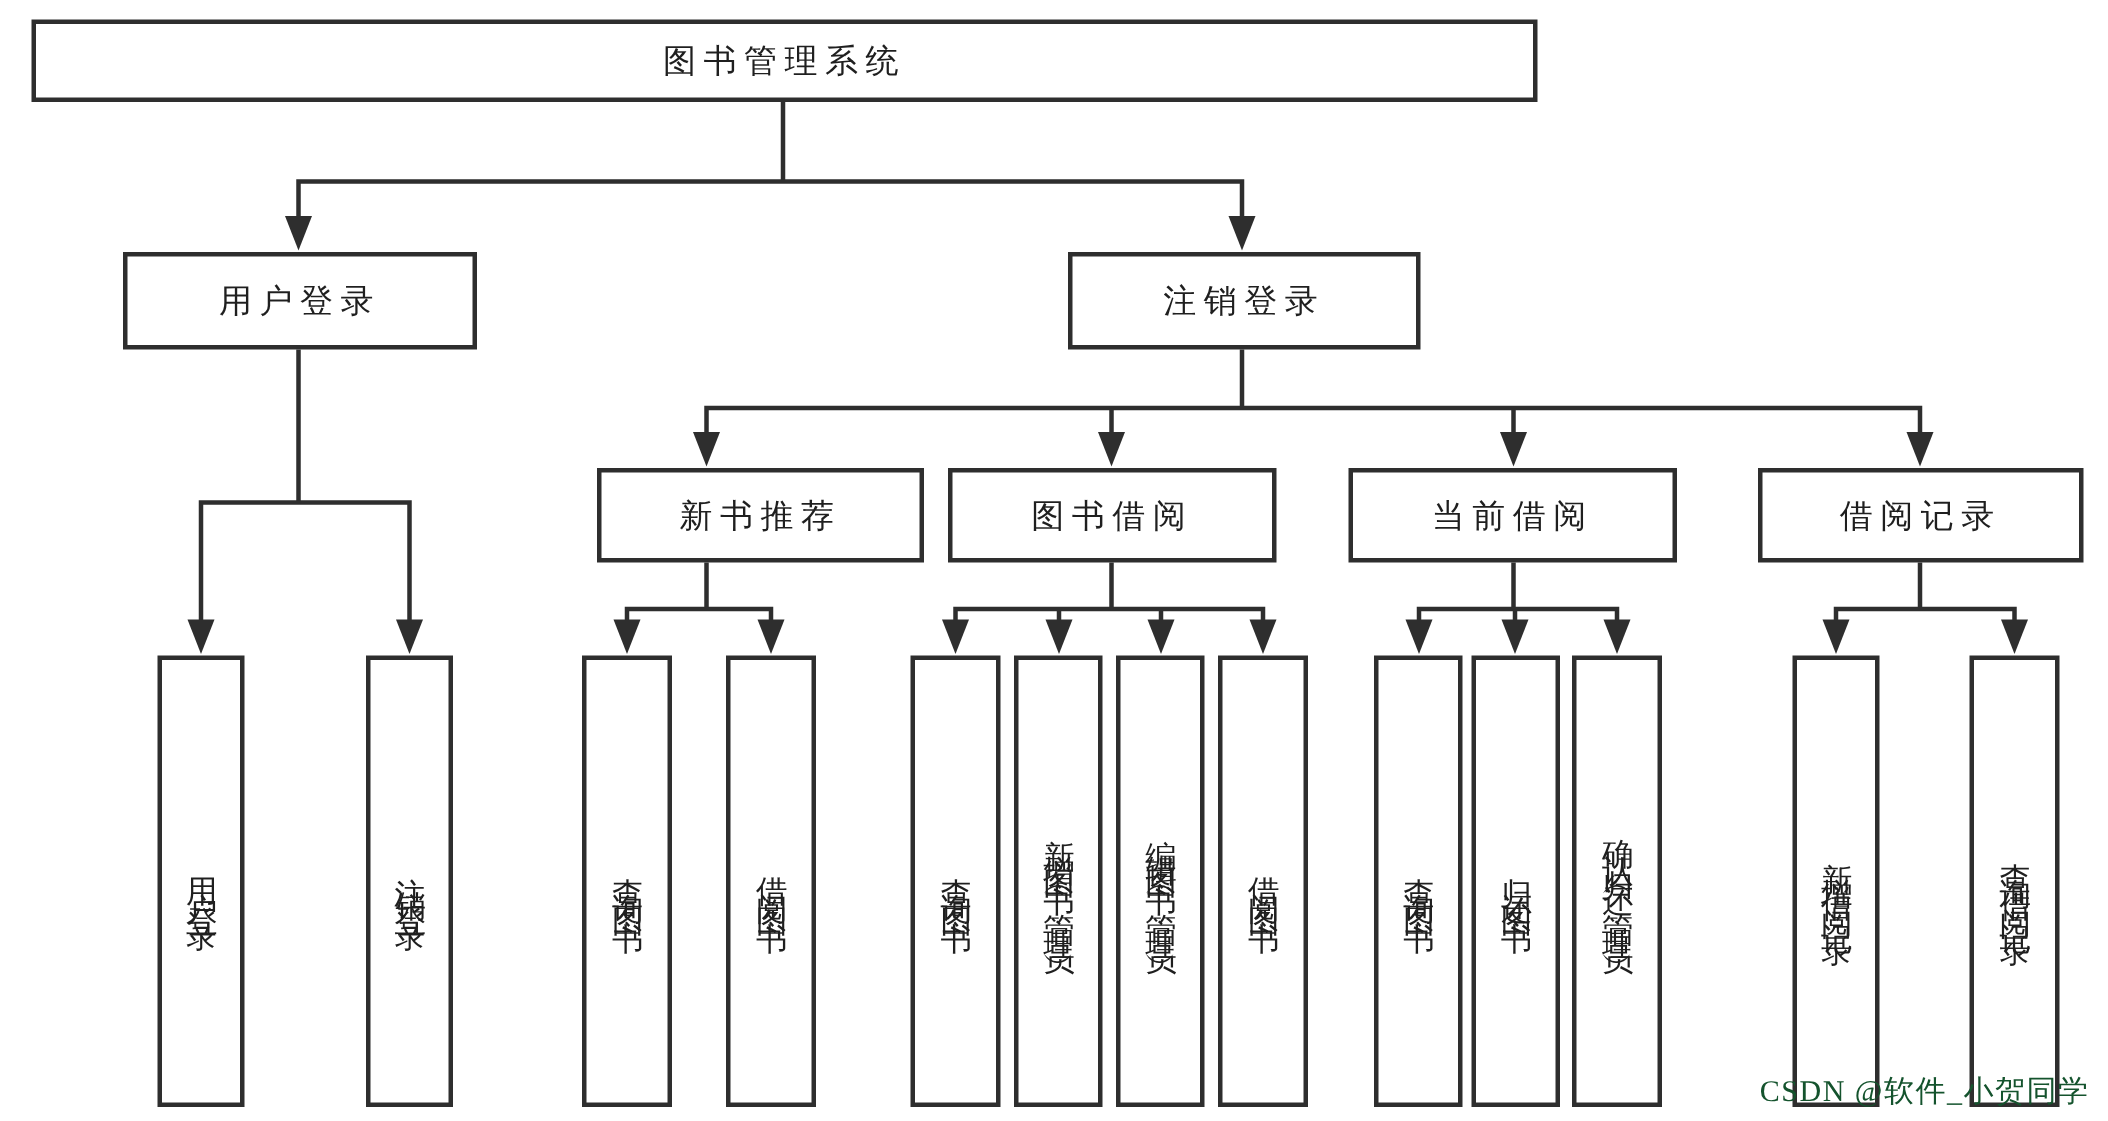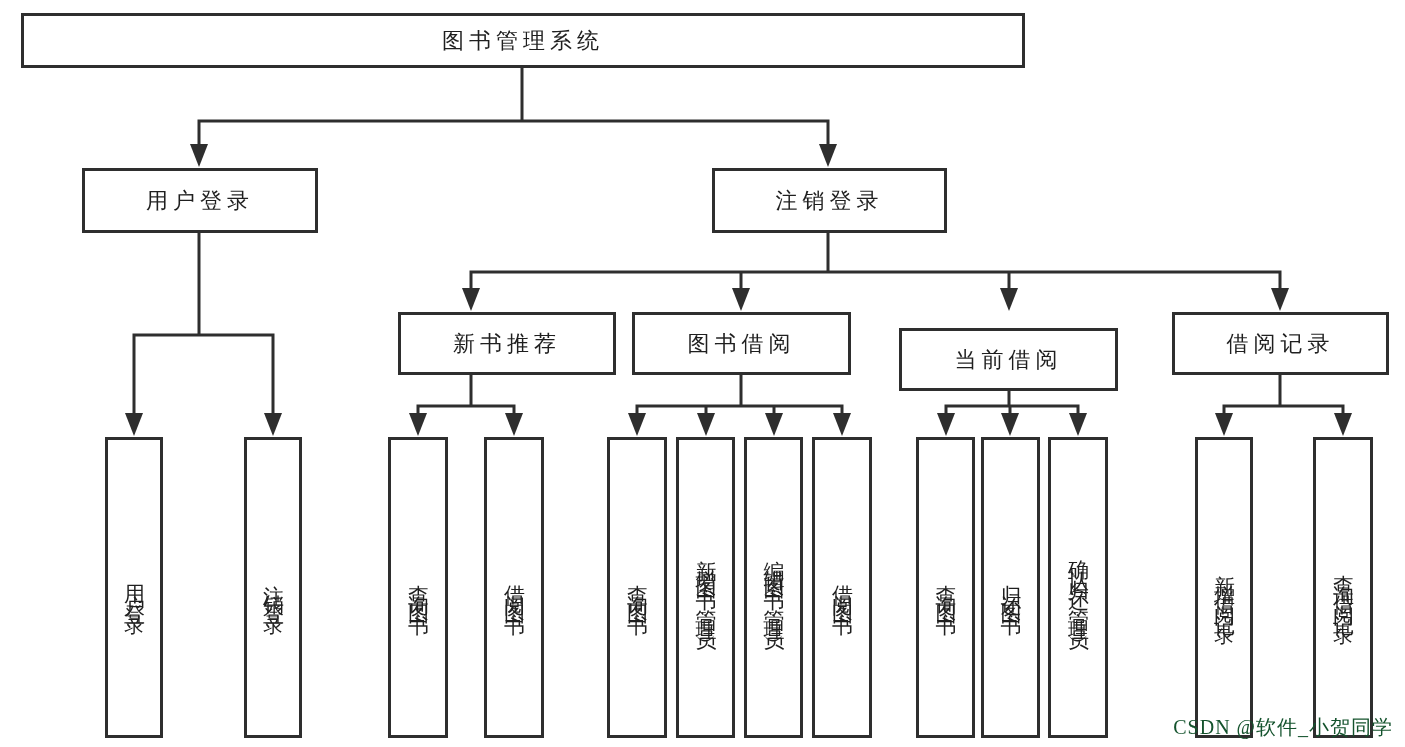--- a/index.html
+++ b/index.html
@@ -105,21 +105,21 @@
     </g>
   </svg>
 
   <div class="box h" style="left:21px;top:13px;width:1004px;height:55px;">图书管理系统</div>
 
   <div class="box h" style="left:82px;top:168px;width:236px;height:65px;">用户登录</div>
   <div class="box h" style="left:712px;top:168px;width:235px;height:65px;">注销登录</div>
 
   <div class="box h" style="left:362px;top:312px;width:218px;height:63px;margin-left:36px;">新书推荐</div>
   <div class="box h" style="left:632px;top:312px;width:219px;height:63px;">图书借阅</div>
-  <div class="box h" style="left:899px;top:328px;width:219px;height:63px;">当前借阅</div>
+  <div class="box h" style="left:899px;top:312px;width:219px;height:63px;">当前借阅</div>
   <div class="box h" style="left:1172px;top:312px;width:217px;height:63px;">借阅记录</div>
 
   <div class="box v" style="left:105px;top:437px;width:58px;height:301px;">用户登录</div>
   <div class="box v" style="left:244px;top:437px;width:58px;height:301px;">注销登录</div>
 
   <div class="box v" style="left:388px;top:437px;width:60px;height:301px;">查询图书</div>
   <div class="box v" style="left:484px;top:437px;width:60px;height:301px;">借阅图书</div>
 
   <div class="box v" style="left:607px;top:437px;width:60px;height:301px;">查询图书</div>
   <div class="box v" style="left:676px;top:437px;width:59px;height:301px;">新增图书（管理员）</div>

